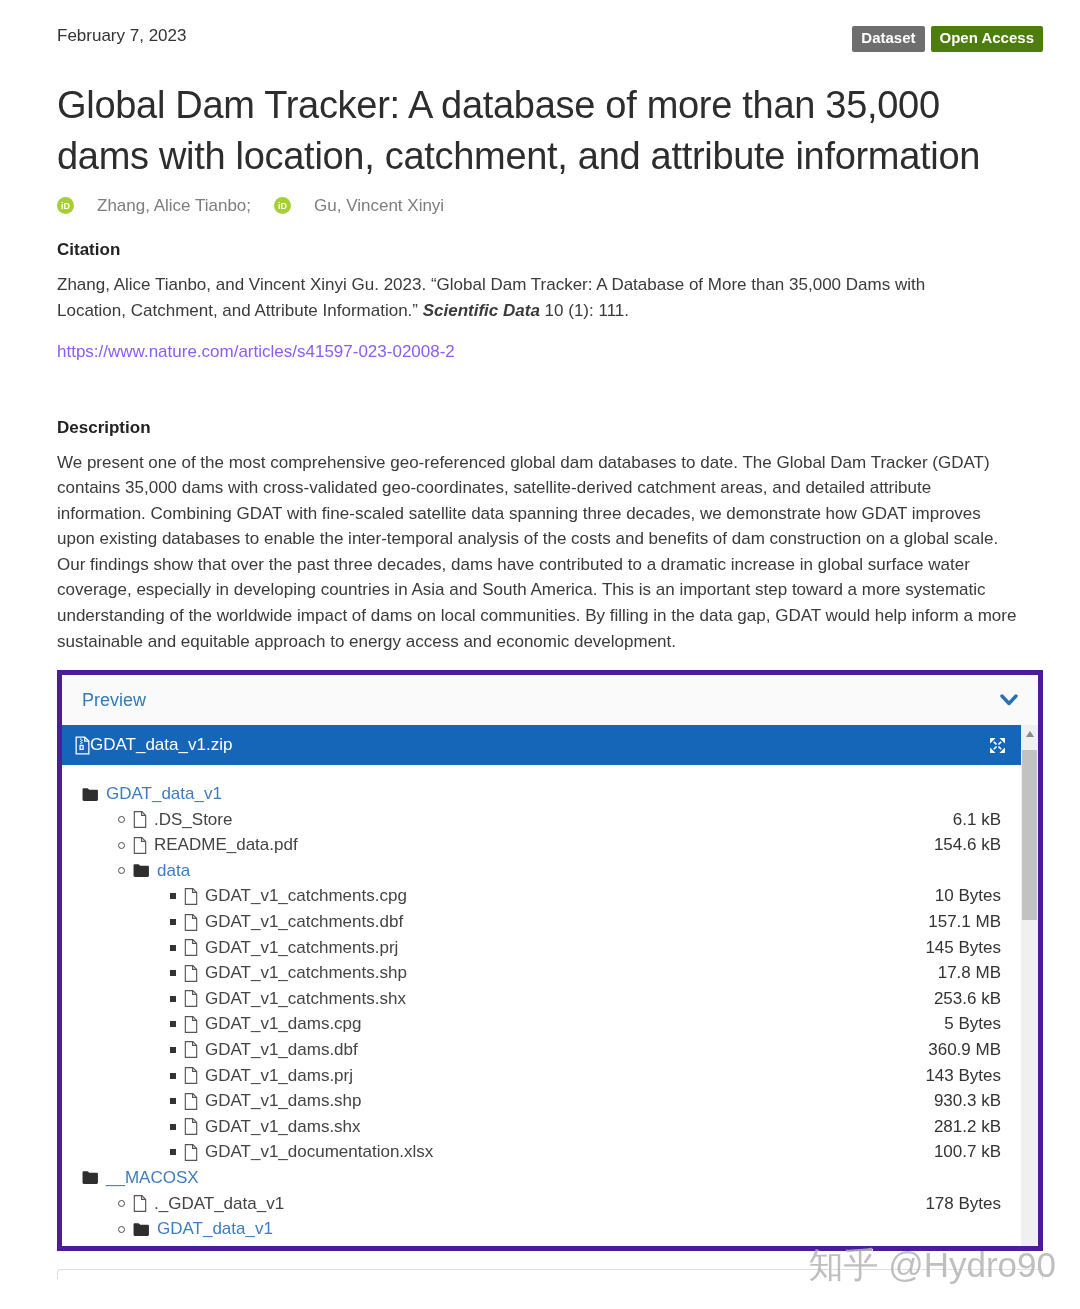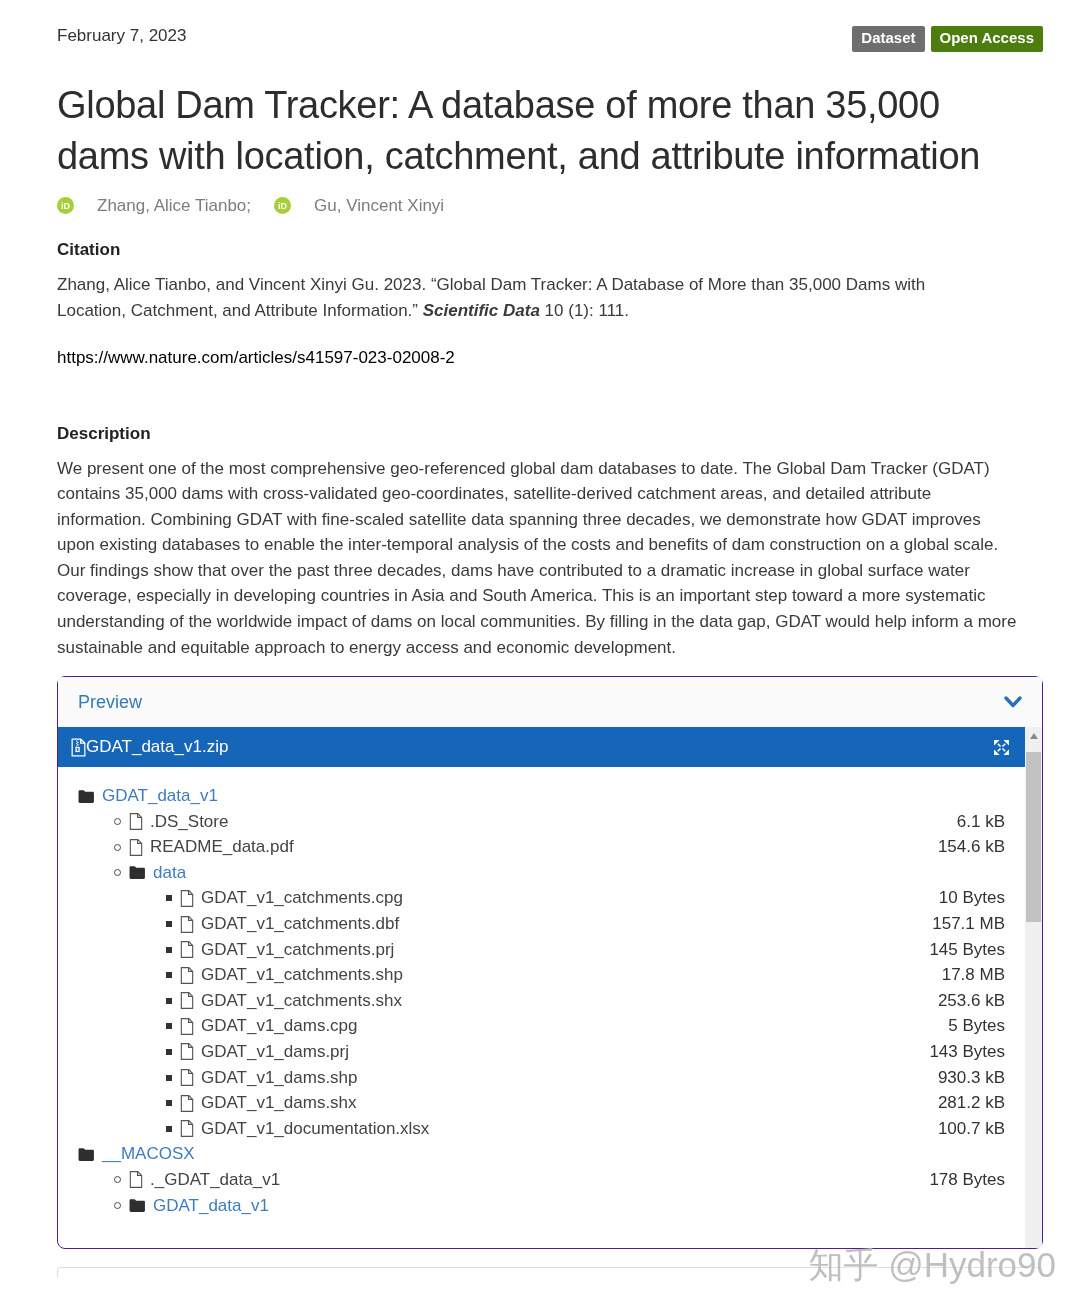--- a/index.html
+++ b/index.html
@@ -32,27 +32,27 @@
     font-size:17px; color:#7d7d7d; }
   .orcid {
     display:inline-flex; width:17px; height:17px; border-radius:50%;
     background:#a6ce39; color:#fff; font-size:9px; font-weight:bold;
     align-items:center; justify-content:center; flex:0 0 auto;
   }
 
   .sec-heading { margin-top:24px; font-size:17px; font-weight:bold; color:#222; }
   .citation-text { margin-top:12px; font-size:17px; line-height:26px; color:#3a3a3a; max-width:920px; }
   .journal { font-weight:bold; font-style:italic; }
-  a.doi-link { display:inline-block; margin-top:24px; color:#000000; font-size:17px; text-decoration:none; }
+  a.doi-link { display:inline-block; margin-top:18px; color:#8b5cf6; font-size:17px; text-decoration:none; }
 
   .desc-heading { margin-top:56px; }
   .desc-text { margin-top:12px; font-size:17px; line-height:25.6px; color:#3a3a3a; max-width:962px; }
 
   
-  .panel { margin-top:16px; border:1px solid #4c1d95; border-radius:8px; background:#fff; }
+  .panel { margin-top:16px; border:5px solid #4c1d95; border-radius:0; background:#fff; }
   .panel-header {
     height:50px; display:flex; align-items:center; justify-content:space-between;
     padding:0 20px; background:#fafafa; border-radius:4px 4px 0 0; cursor:pointer;
   }
   .panel-header .ph-label { color:#337ab7; font-size:18px; }
   .chev svg { display:block; }
 
   .panel-body { position:relative; height:521px; overflow:hidden; border-radius:0 0 4px 4px; }
   .file-header {
     height:40px; width:calc(100% - 17px); background:#1565b8; color:#fff;
@@ -264,20 +264,32 @@
             <span class="size">5 Bytes</span>
           </div>
           <div class="tree-row lvl3">
             <span class="bullet b3"></span>
             <span class="ticon">
               <svg width="14" height="17" viewBox="0 0 12 15">
                 <path d="M1 .5h6.6L11 3.9V14.5H1z" fill="none" stroke="#555" stroke-width="1"></path>
                 <path d="M7.4.5v3.4H11" fill="none" stroke="#555" stroke-width="1"></path>
               </svg>
             </span>
+            <span class="label">GDAT_v1_dams.dbf</span>
+            <span class="spacer"></span>
+            <span class="size">360.9 MB</span>
+          </div>
+          <div class="tree-row lvl3">
+            <span class="bullet b3"></span>
+            <span class="ticon">
+              <svg width="14" height="17" viewBox="0 0 12 15">
+                <path d="M1 .5h6.6L11 3.9V14.5H1z" fill="none" stroke="#555" stroke-width="1"></path>
+                <path d="M7.4.5v3.4H11" fill="none" stroke="#555" stroke-width="1"></path>
+              </svg>
+            </span>
             <span class="label">GDAT_v1_dams.prj</span>
             <span class="spacer"></span>
             <span class="size">143 Bytes</span>
           </div>
           <div class="tree-row lvl3">
             <span class="bullet b3"></span>
             <span class="ticon">
               <svg width="14" height="17" viewBox="0 0 12 15">
                 <path d="M1 .5h6.6L11 3.9V14.5H1z" fill="none" stroke="#555" stroke-width="1"></path>
                 <path d="M7.4.5v3.4H11" fill="none" stroke="#555" stroke-width="1"></path>

